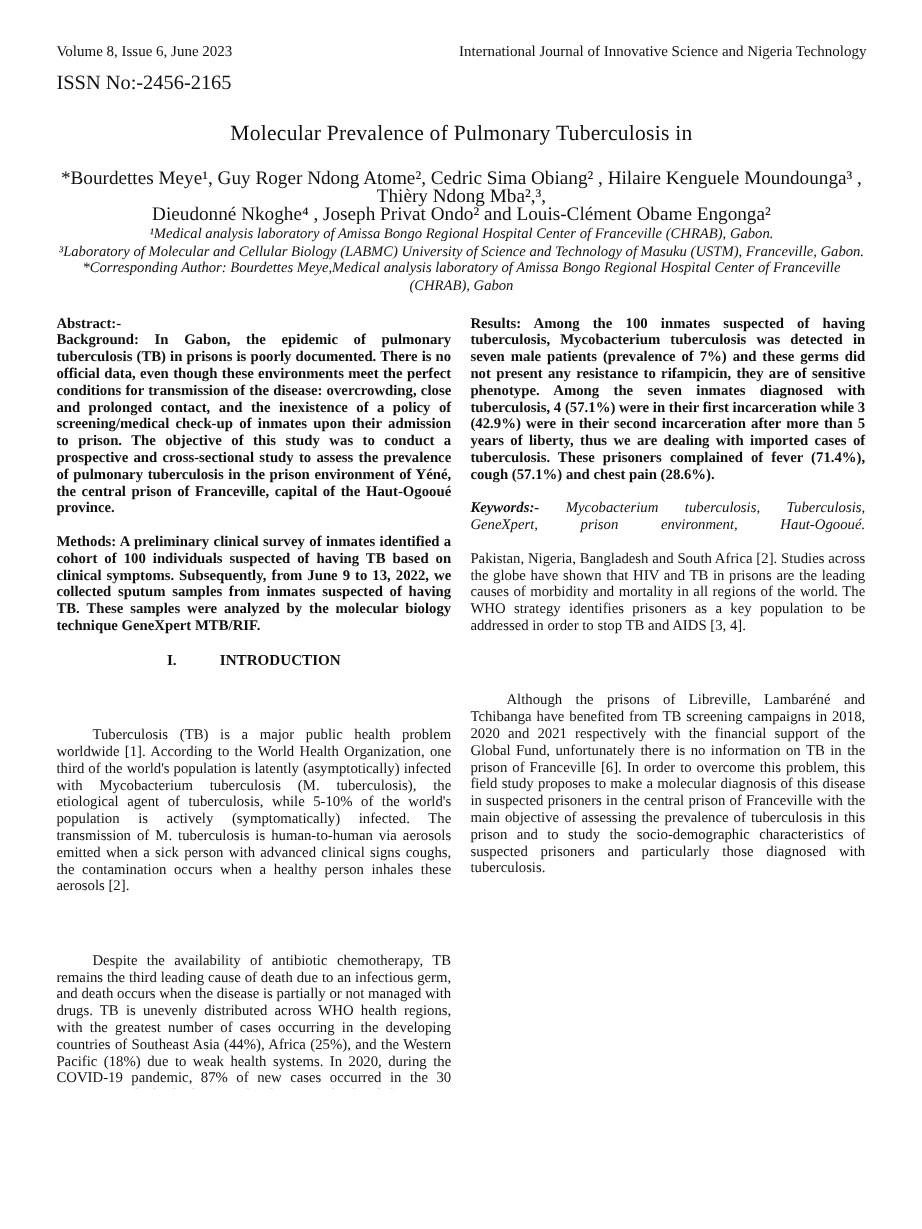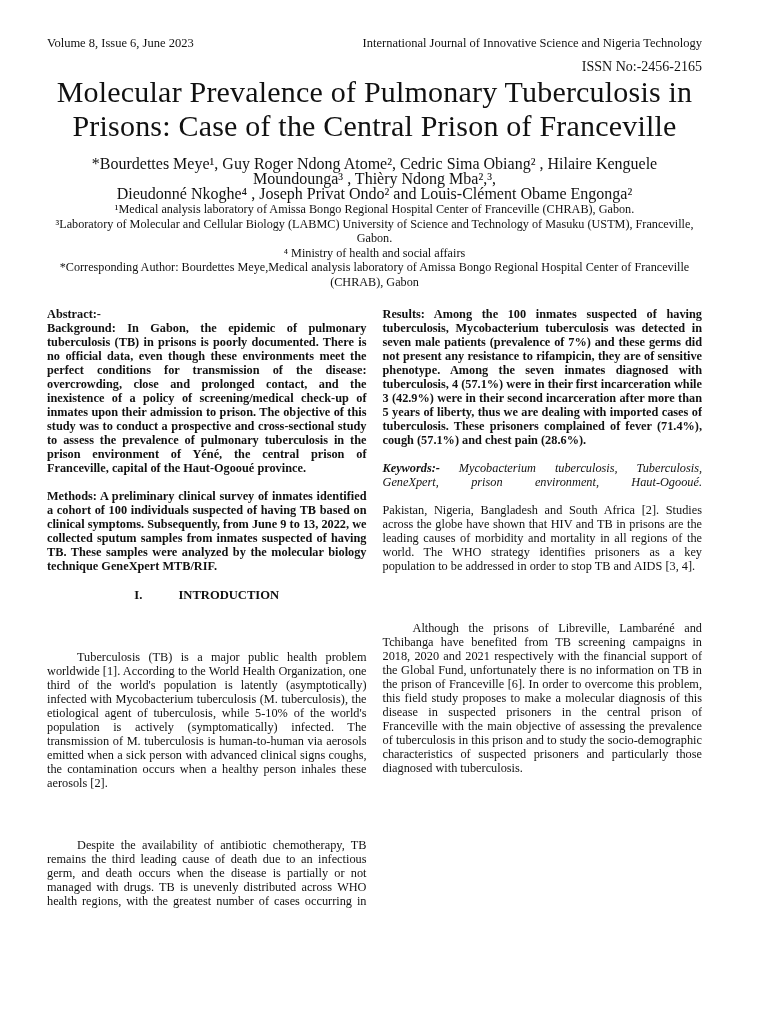--- a/index.html
+++ b/index.html
@@ -8,56 +8,57 @@
     font-family: "Liberation Serif", "DejaVu Serif", serif;
     color: #111111;
     width: 768px;
   }
   .page {
     position: relative;
     width: 768px;
     height: 908px;
     background: #ffffff;
     overflow: hidden;
-    padding: 36px 66px 0 47px;
+    padding: 36px 46px 0 47px;
   }
   
   .journal-header {
     display: flex;
     justify-content: space-between;
     align-items: baseline;
     font-size: 12.5px;
   }
   .issn-row {
-    text-align: right;
-    font-size: 14px;
+    text-align: left;
+    font-size: 17px;
     margin-top: 8px;
   }
   
   .paper-title {
     text-align: center;
-    font-size: 30px;
+    font-size: 18px;
     line-height: 34px;
     font-weight: 400;
+    margin-top: 15px;
     letter-spacing: 0.2px;
   }
   
   .authors-block {
     text-align: center;
     font-size: 16px;
     line-height: 15px;
     margin-top: 13px;
   }
   .affiliations {
     text-align: center;
     font-size: 12.2px;
     line-height: 14.6px;
     margin-top: 1px;
   }
-  .affiliations div { margin: 0; }
+  .affiliations div { margin: 0; font-style: italic; }
   
   .columns {
     display: flex;
     gap: 16px;
     margin-top: 17px;
     height: 645px;
     overflow: hidden;
   }
   .col { width: 329px; }
   .col p {
@@ -108,32 +109,30 @@
 <div class="page">
 
   <div class="journal-header">
     <span>Volume 8, Issue 6, June 2023</span>
     <span>International Journal of Innovative Science and Nigeria Technology</span>
   </div>
   <div class="issn-row">ISSN No:-2456-2165</div>
 
   <h1 class="paper-title">
     <span>Molecular Prevalence of Pulmonary Tuberculosis in</span><br>
-    <span>Prisons: Case of the Central Prison of Franceville</span>
   </h1>
 
   <div class="authors-block">
     <div>*Bourdettes Meye¹, Guy Roger Ndong Atome², Cedric Sima Obiang² , Hilaire Kenguele Moundounga³ , Thièry Ndong Mba²,³,</div>
     <div>Dieudonné Nkoghe⁴ ,  Joseph Privat Ondo²  and Louis-Clément Obame Engonga²</div>
   </div>
 
   <div class="affiliations">
     <div>¹Medical analysis laboratory of Amissa Bongo Regional Hospital Center of Franceville (CHRAB), Gabon.</div>
     <div>³Laboratory of Molecular and Cellular Biology (LABMC) University of Science and Technology of Masuku (USTM), Franceville, Gabon.</div>
-    <div>⁴ Ministry of health and social affairs</div>
     <div>*Corresponding Author: Bourdettes Meye,Medical analysis laboratory of Amissa Bongo Regional Hospital Center of Franceville (CHRAB), Gabon</div>
   </div>
 
   <div class="columns">
 
     <div class="col">
       <div class="abstract-label">Abstract:-</div>
       <p class="bold">Background: In Gabon, the epidemic of pulmonary tuberculosis (TB) in prisons is poorly documented. There is no official data, even though these environments meet the perfect conditions for transmission of the disease: overcrowding, close and prolonged contact, and the inexistence of a policy of screening/medical check-up of inmates upon their admission to prison. The objective of this study was to conduct a prospective and cross-sectional study to assess the prevalence of pulmonary tuberculosis in the prison environment of Yéné, the central prison of Franceville, capital of the Haut-Ogooué province.</p>
       <p class="bold">Methods: A preliminary clinical survey of inmates identified a cohort of 100 individuals suspected of having TB based on clinical symptoms. Subsequently, from June 9 to 13, 2022, we collected sputum samples from inmates suspected of having TB. These samples were analyzed by the molecular biology technique GeneXpert MTB/RIF.</p>
 

